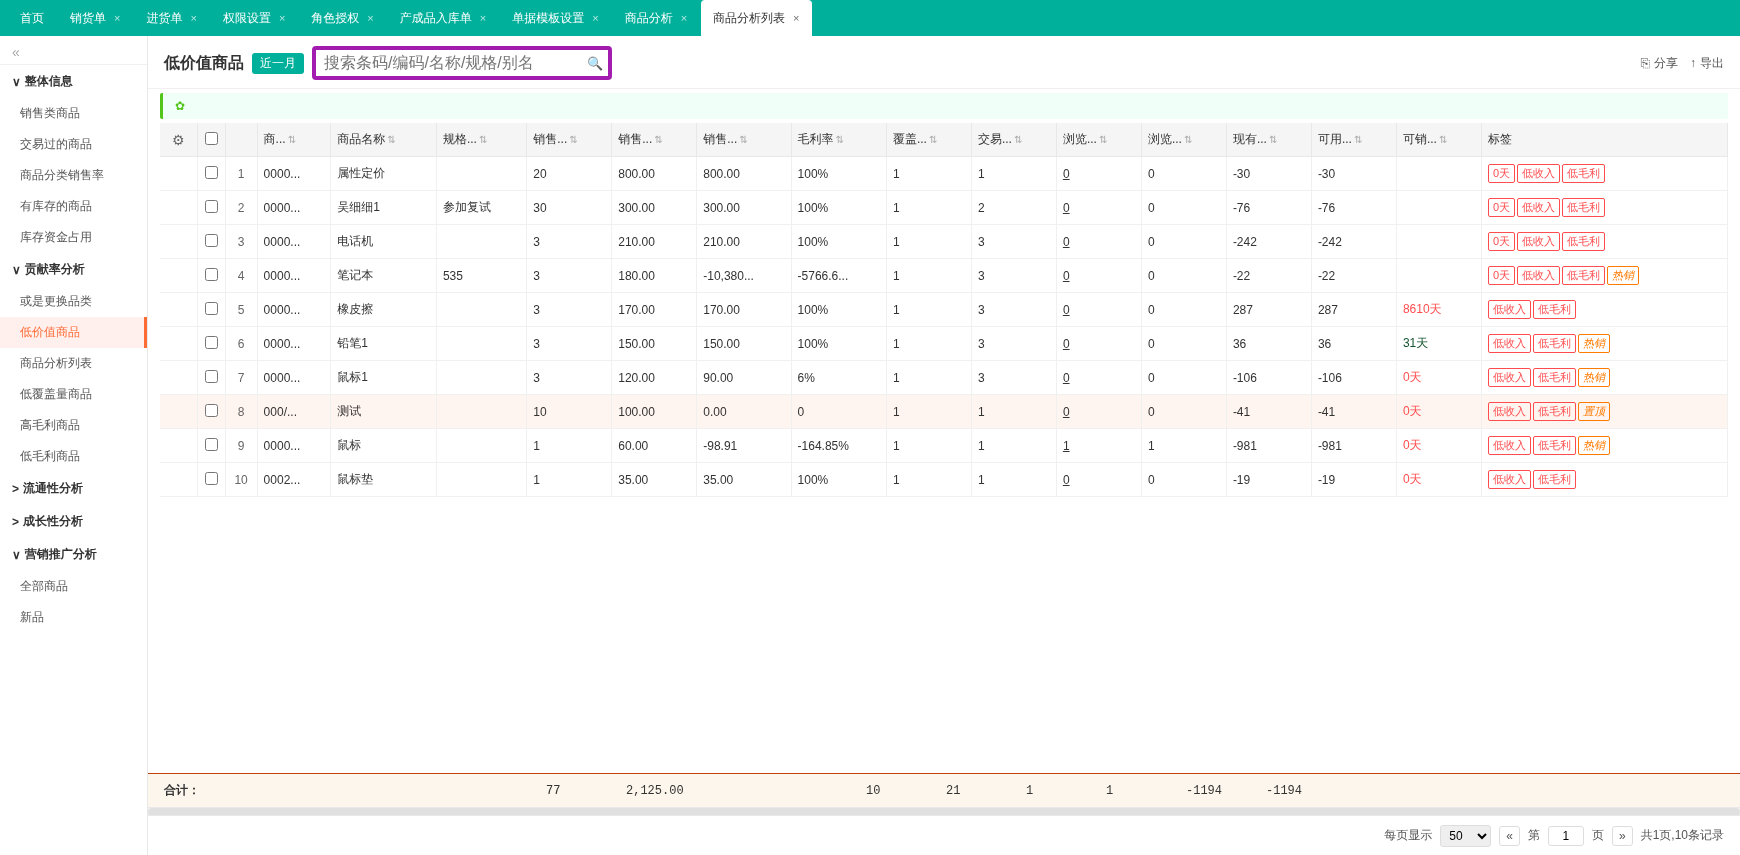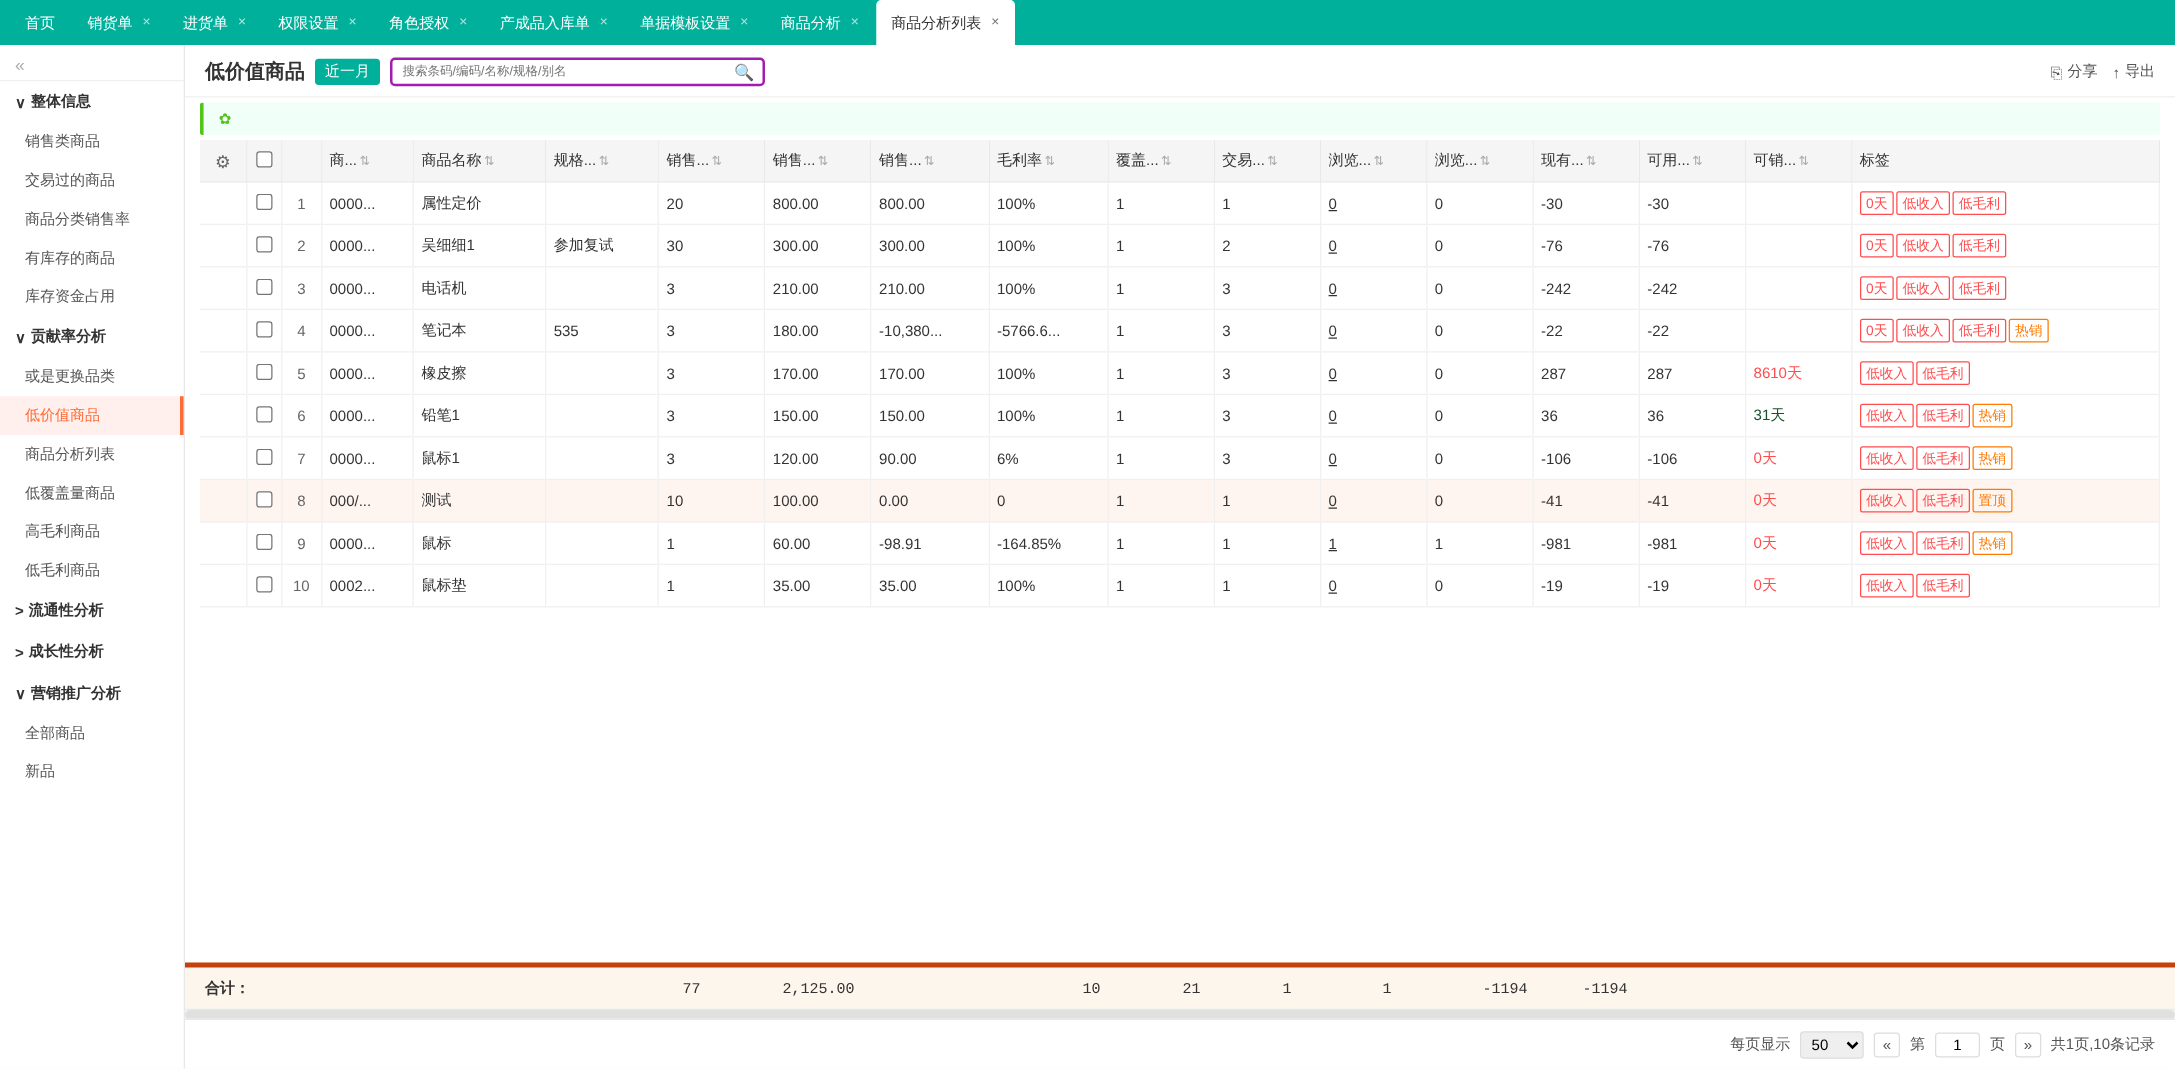--- a/index.html
+++ b/index.html
@@ -92,24 +92,24 @@
       cursor: pointer;
       font-size: 12px;
     }
     .search-box {
       flex: 1;
       max-width: 300px;
       position: relative;
     }
     .search-box input {
       width: 100%;
-      border: 2px solid #a21caf;
+      border: 4px solid #a21caf;
       border-radius: 4px;
       padding: 4px 28px 4px 8px;
-      font-size: 10px;
+      font-size: 16px;
       outline: none;
       color: #4c1d95;
     }
     .search-icon {
       position: absolute;
       right: 8px;
       top: 50%;
       transform: translateY(-50%);
       color: #ff6b35;
       font-size: 13px;
@@ -189,27 +189,27 @@
     }
     .tag {
       display: inline-block;
       border: 1px solid currentColor;
       border-radius: 2px;
       padding: 1px 4px;
       font-size: 11px;
       margin-right: 2px;
     }
     .tag-red { color: #ff4d4f; }
-    .tag-orange { color: #ff7a00; }
+    .tag-orange { color: #ff7a00; font-style: italic; }
     .underline { text-decoration: underline; cursor: pointer; }
 
     
     .footer-total {
       background: #fdf6ec;
-      border-top: 4px solid #c2410c;
+      border-top: 1px solid #c2410c;
       padding: 8px 16px;
       display: flex;
       align-items: center;
       gap: 0;
       font-size: 12px;
       color: #333;
     }
     .footer-total .label {
       font-weight: bold;
       margin-right: 20px;

